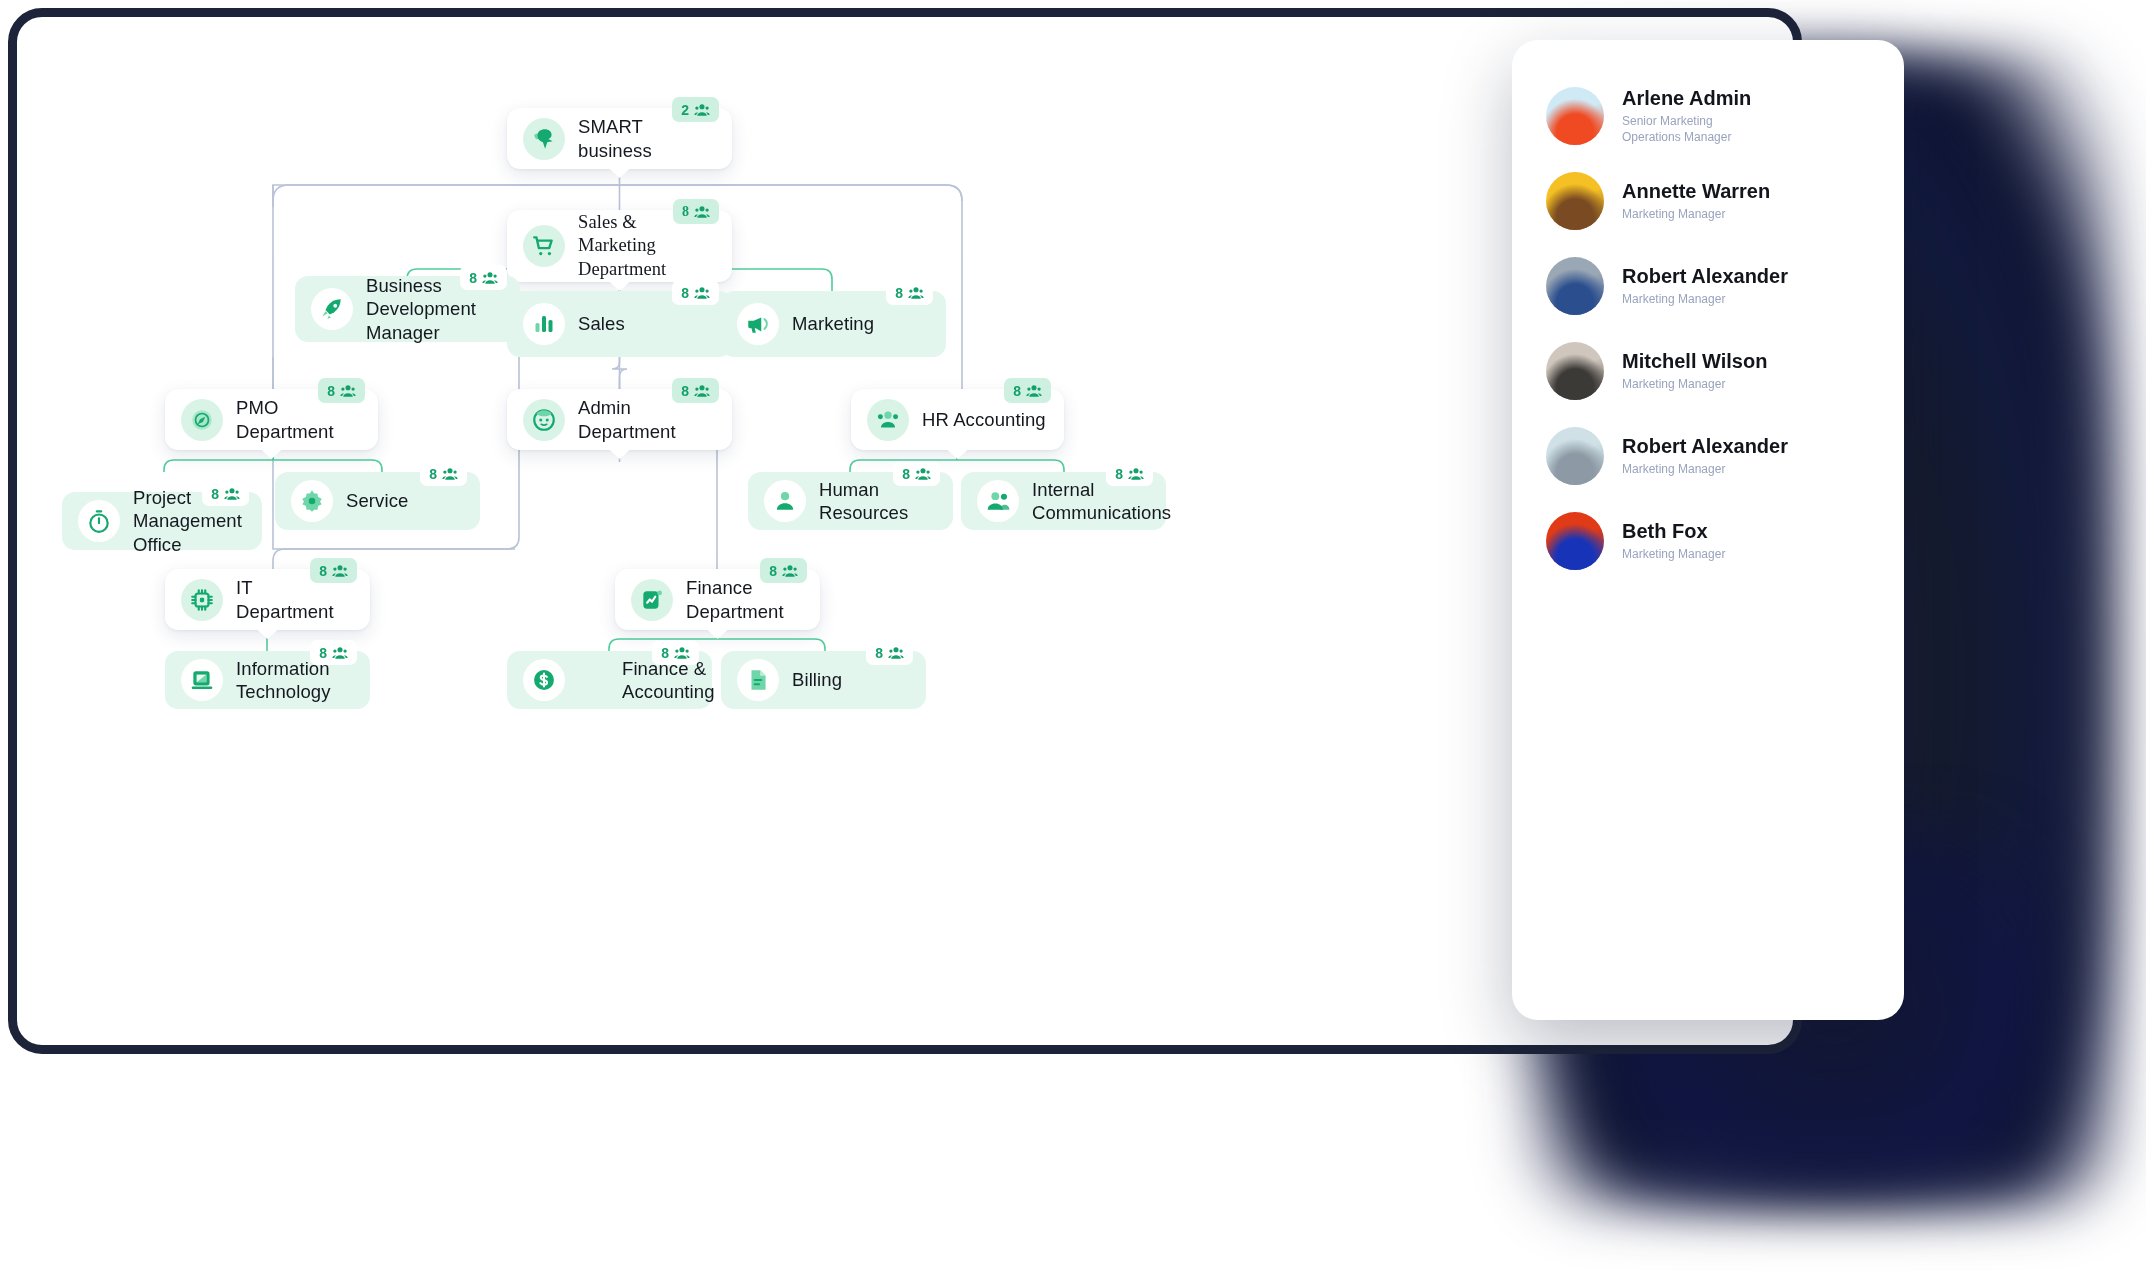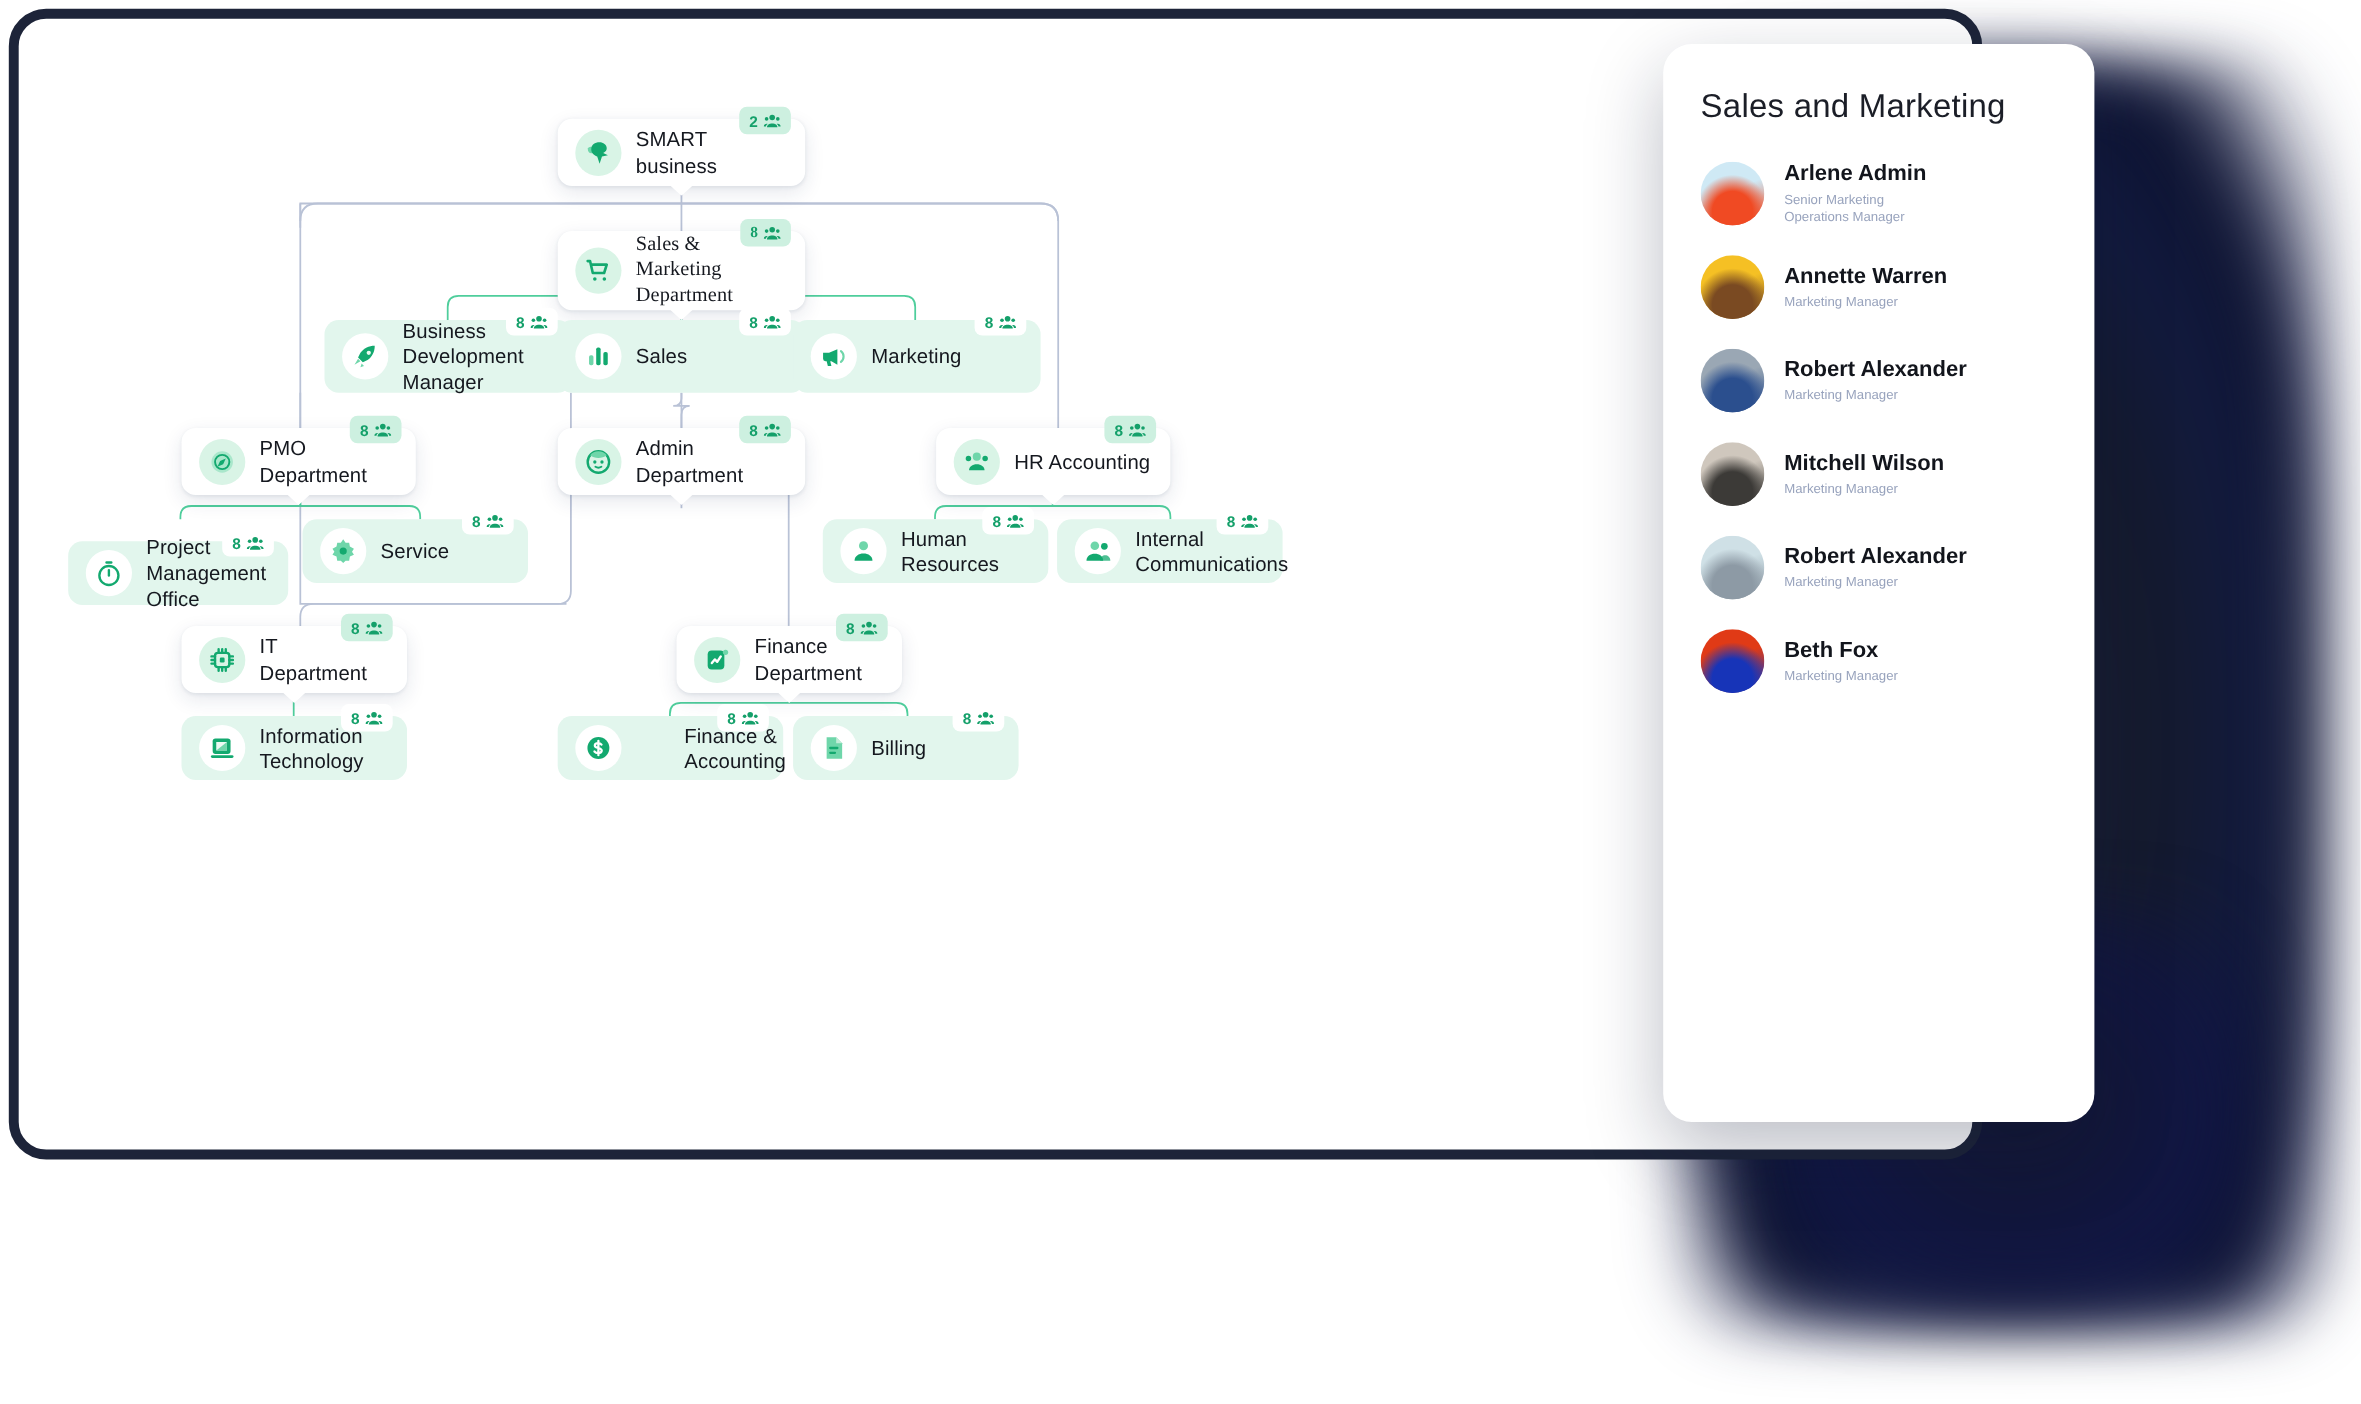--- a/index.html
+++ b/index.html
@@ -152,21 +152,21 @@
                 <circle cx="12" cy="6" r="4" fill="currentColor"></circle>
                 <path fill="currentColor" d="M4.5 20c0-3.6 3.4-5.6 7.5-5.6s7.5 2 7.5 5.6z"></path>
                 <circle cx="4" cy="8" r="2.6" fill="currentColor"></circle>
                 <circle cx="20" cy="8" r="2.6" fill="currentColor"></circle>
                 <path fill="currentColor" d="M0 19c0-2.6 1.8-4 4-4 .6 0 1.2.1 1.7.3C4 16.4 3 17.6 3 19zM24 19c0-2.6-1.8-4-4-4-.6 0-1.2.1-1.7.3C20 16.4 21 17.6 21 19z"></path>
               </svg>
             </span>
           </div>
           <div class="notch"></div>
         </div>
-        <div class="node mint" style="left: 278px; top: 274px; width: 225px; height: 66px;">
+        <div class="node mint" style="left: 278px; top: 259px; width: 225px; height: 66px;">
           <div class="ic">
             <svg width="26" height="26" viewBox="0 0 24 24">
               <path fill="#13a96f" d="M20 3c-5 0-9 2-12 6l-2 4 4 4 4-2c4-3 6-7 6-12z"></path>
               <circle cx="15" cy="9" r="1.8" fill="#eafaf2"></circle>
               <path fill="#6fd6aa" d="M6 14l-3 5 5-3zM9 18l-1 3 3-1z"></path>
             </svg>
           </div>
           <div class="lbl">Business
 Development Manager</div>
           <div class="badge">
@@ -502,21 +502,20 @@
                 <path fill="currentColor" d="M0 19c0-2.6 1.8-4 4-4 .6 0 1.2.1 1.7.3C4 16.4 3 17.6 3 19zM24 19c0-2.6-1.8-4-4-4-.6 0-1.2.1-1.7.3C20 16.4 21 17.6 21 19z"></path>
               </svg>
             </span>
           </div>
         </div>
       </div>
   </div>
 </div>
 
 <div id="people-panel">
-  <h2 id="panel-title">Sales and Marketing</h2>
   <div id="people-list">
       <div class="person">
         <div class="avatar">
           <i style="background:
       radial-gradient(circle at 50% 78%, #f04a23 0%, #f04a23 34%, rgba(0,0,0,0) 62%),
       linear-gradient(160deg, #cfe9f5 0%, #cfe9f5 45%, #f04a23 100%);"></i>
         </div>
         <div class="p-txt">
           <div class="p-name">Arlene Admin</div>
           <div class="p-role">Senior Marketing

